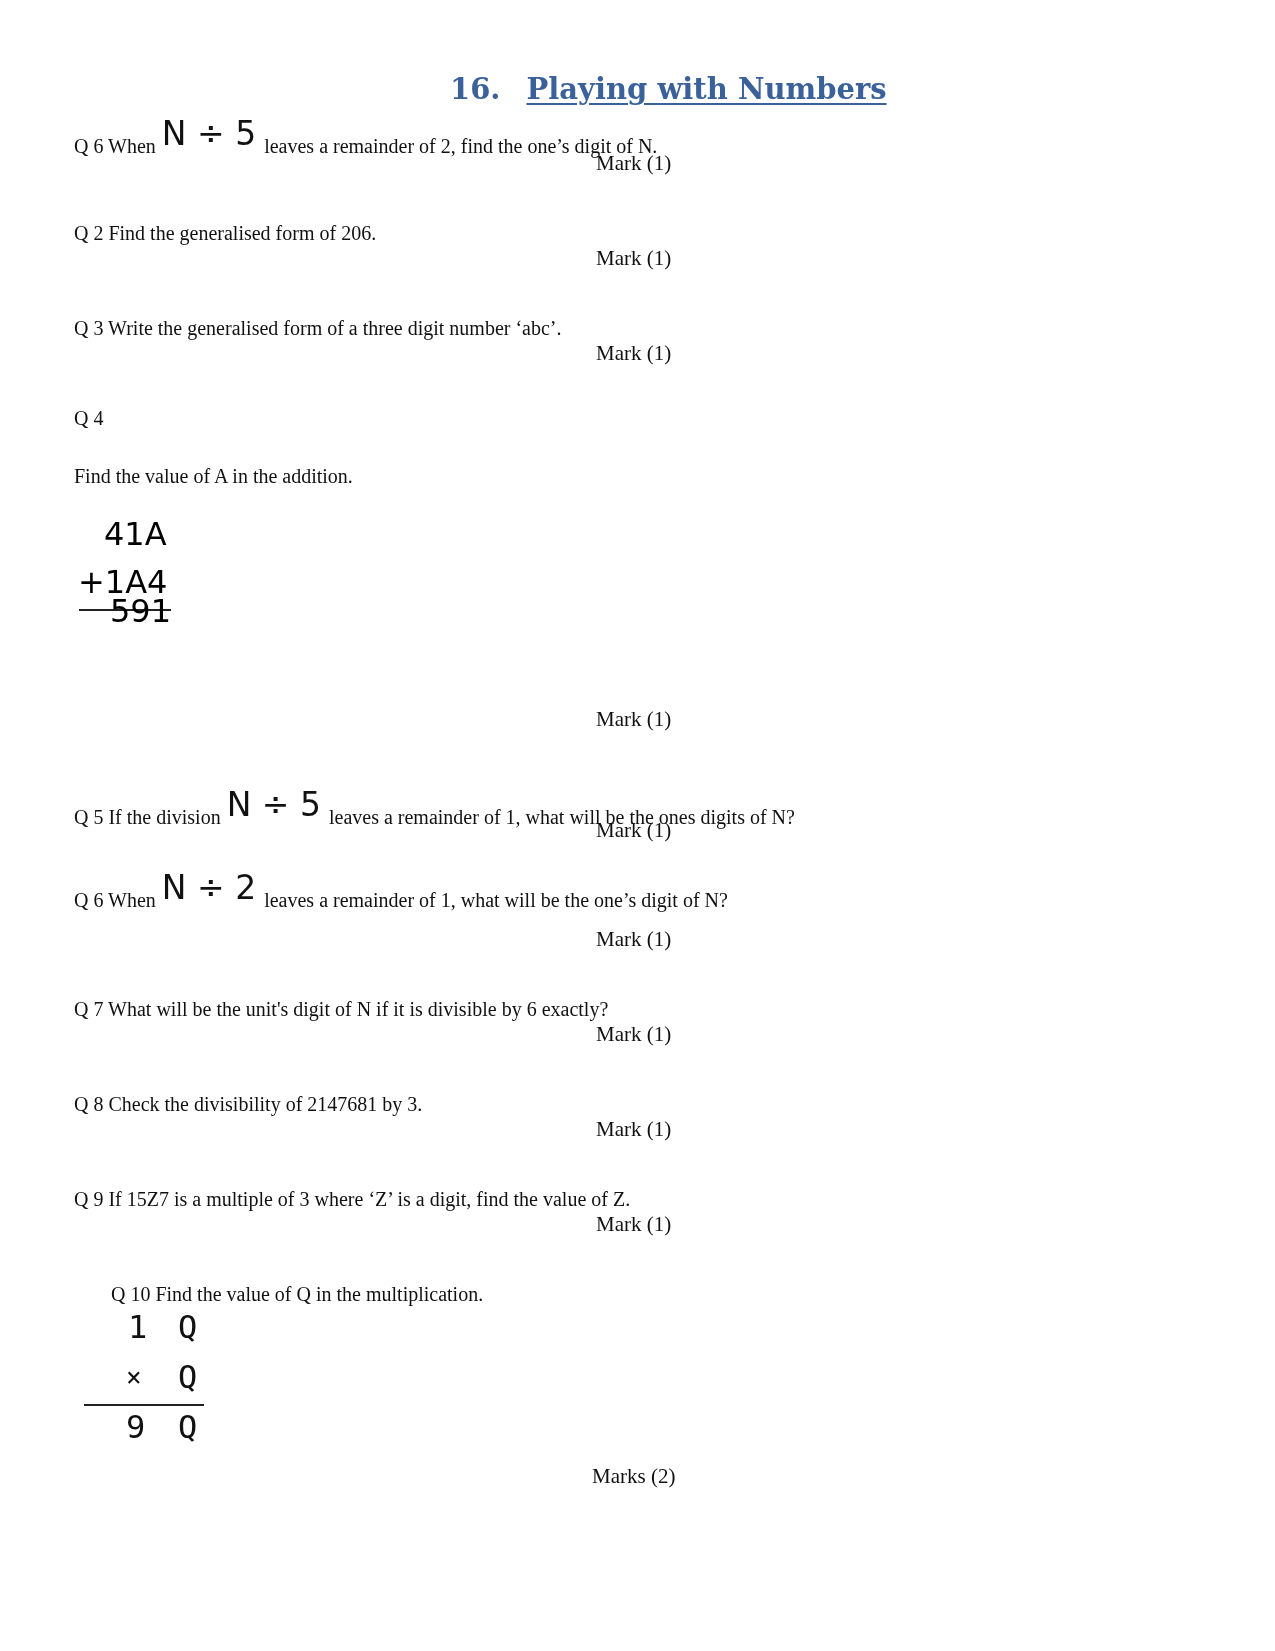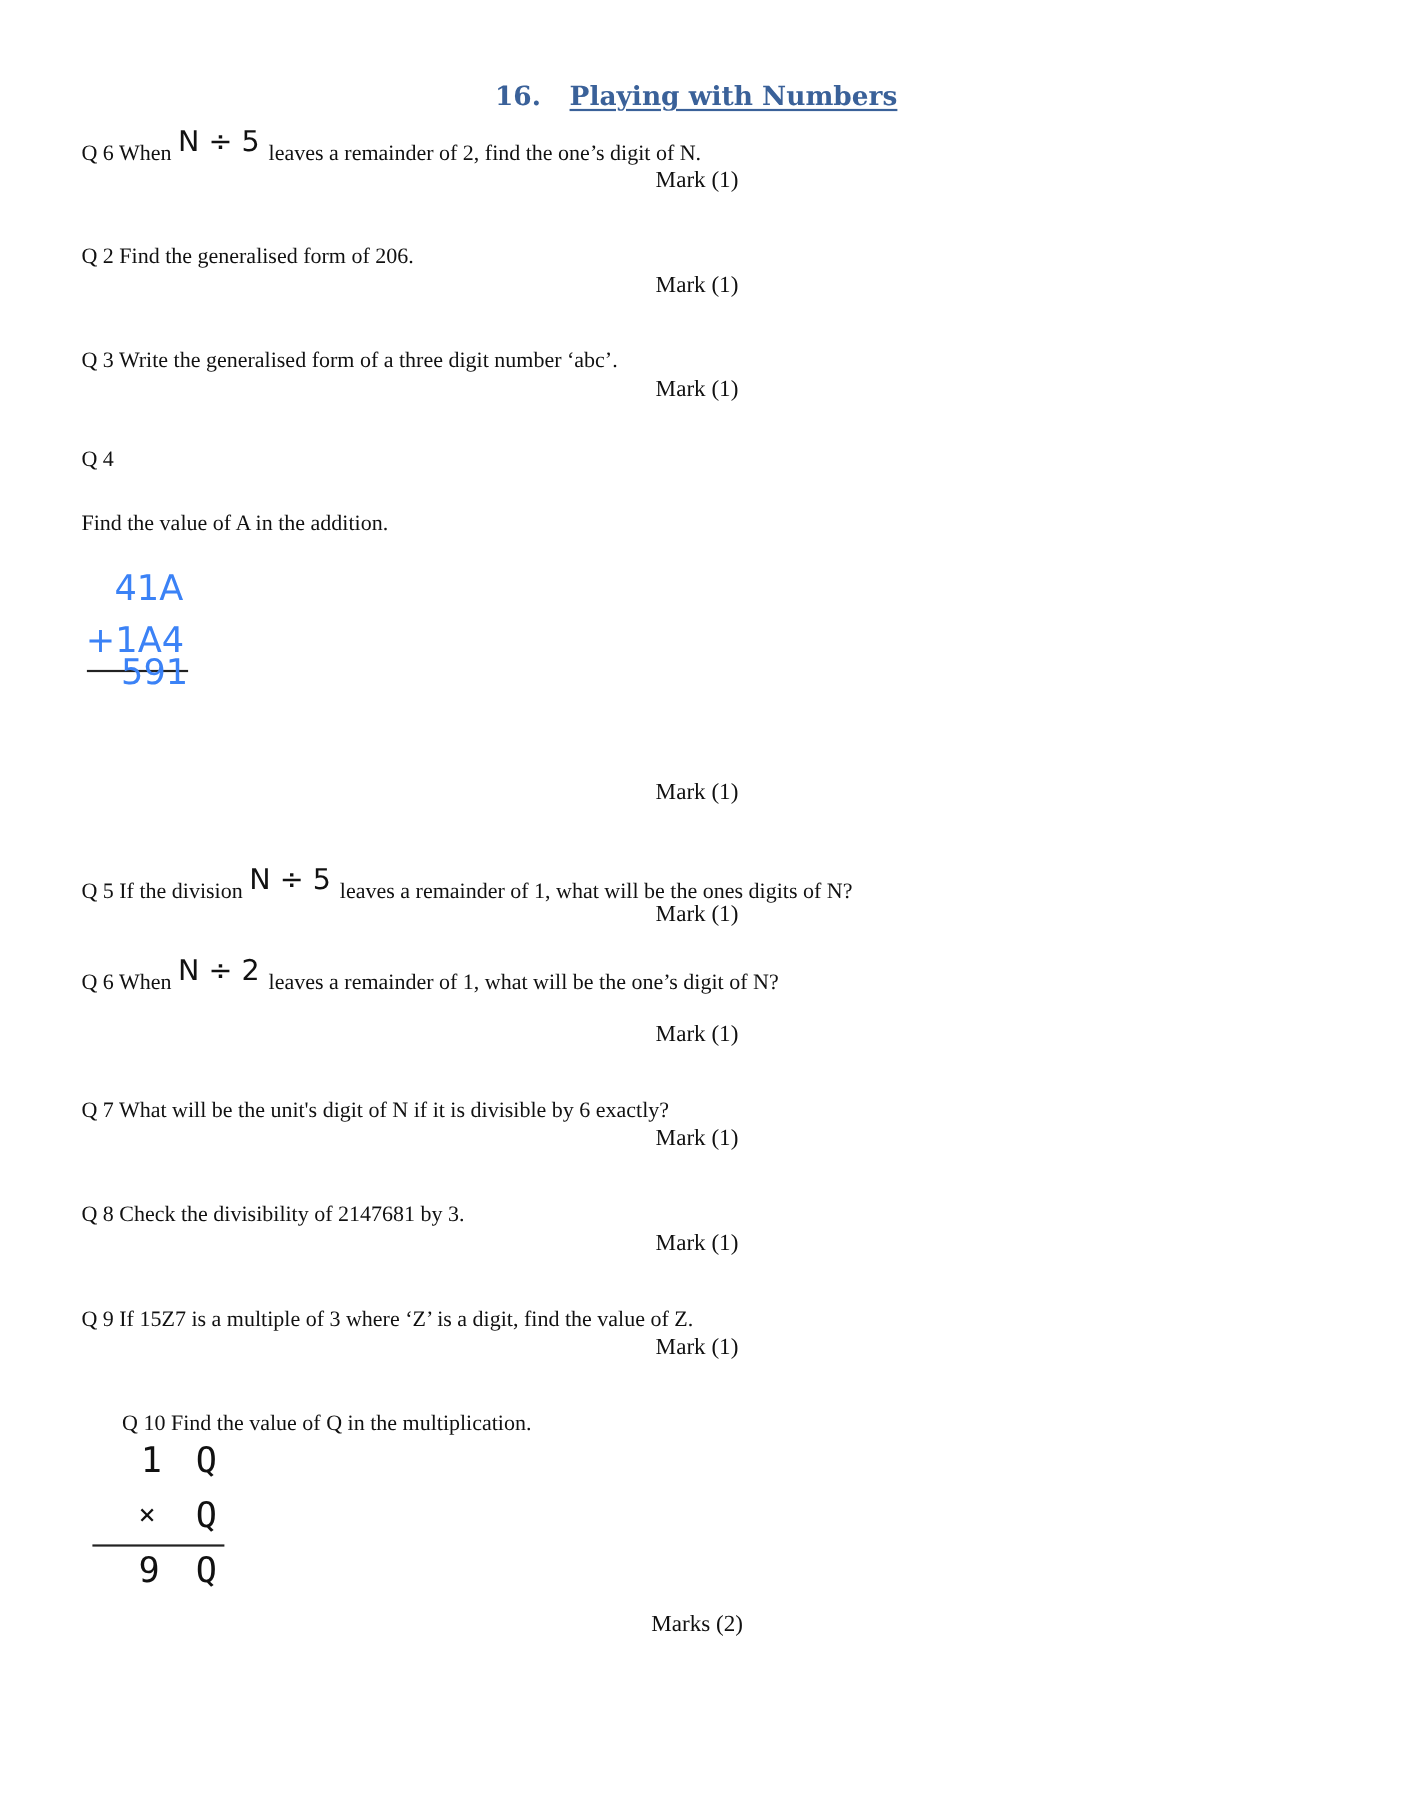--- a/index.html
+++ b/index.html
@@ -1,26 +1,26 @@
 <!DOCTYPE html>
 <html><head>
 <meta charset="utf-8">
 <style>
   html, body { margin:0; padding:0; background:#ffffff; }
   body { width:1275px; height:1651px; position:relative; overflow:hidden;
          font-family:"Liberation Serif", serif; color:#111; }
   .abs { position:absolute; white-space:nowrap; }
   .title { left:450px; top:72px; font-family:"DejaVu Serif", serif; font-weight:bold;
-           font-size:24px; color:#3a6199; }
+           font-size:29px; color:#3a6199; }
   .title .num { margin-right:26px; }
   .title .txt { text-decoration:underline; text-decoration-thickness:2px; text-underline-offset:4px; }
   .q { left:74px; font-size:20px; }
   .mark { left:596px; font-size:21px; }
-  .expr { font-family:"DejaVu Sans", sans-serif; font-size:26px; position:relative; top:-8px; margin:0 8px 0 6px;text-align:center; }
-  .arith { font-family:"DejaVu Sans", sans-serif; font-size:32px; color:#3b82f6; }
+  .expr { font-family:"DejaVu Sans", sans-serif; font-size:33px; position:relative; top:-8px; margin:0 8px 0 6px;text-align:center; }
+  .arith { font-family:"DejaVu Sans", sans-serif; font-size:32px; color:#000000; }
   .rule { position:absolute; height:2px; background:#222; }
   .mult { font-family:"DejaVu Sans Mono", monospace; font-size:32px; }
 </style>
 </head>
 <body>
 
 <div class="abs title">
   <span class="num">16.</span><span class="txt">Playing with Numbers</span>
 </div>
 

